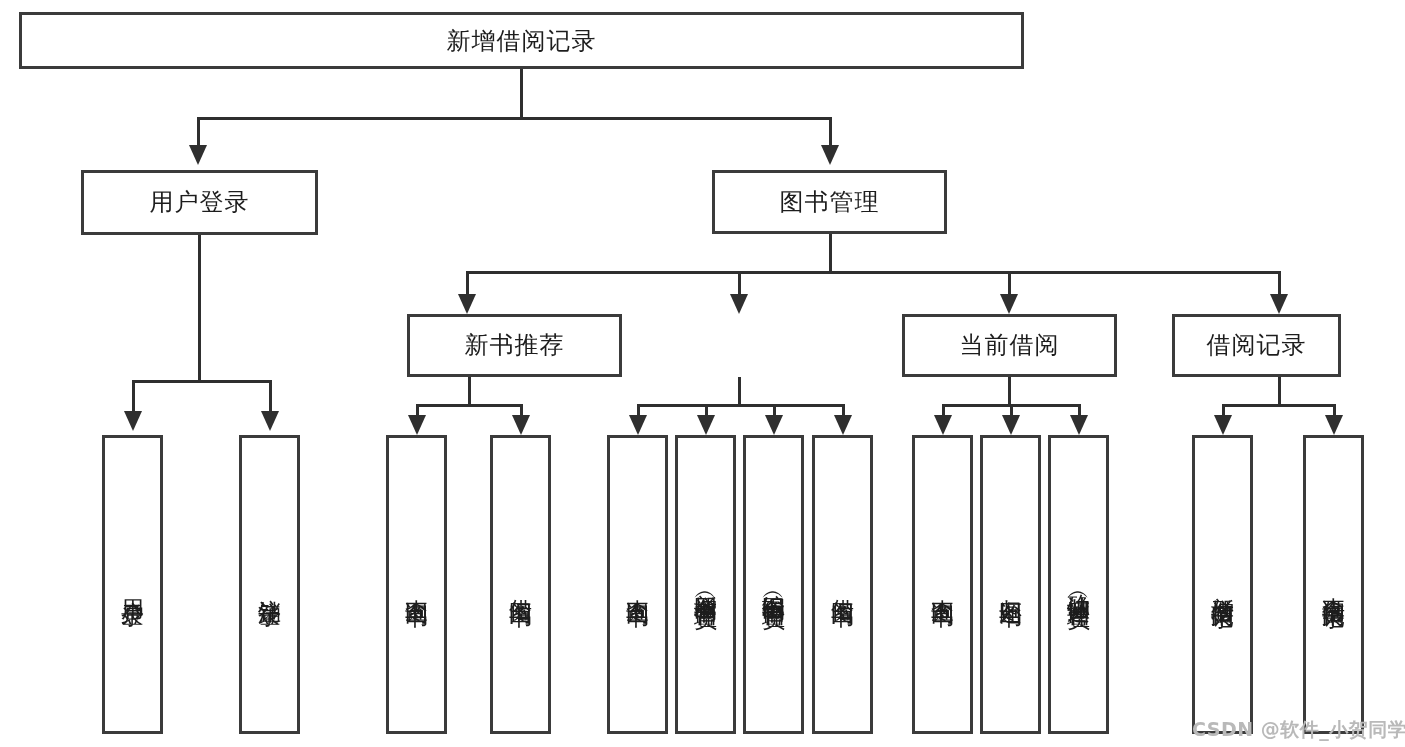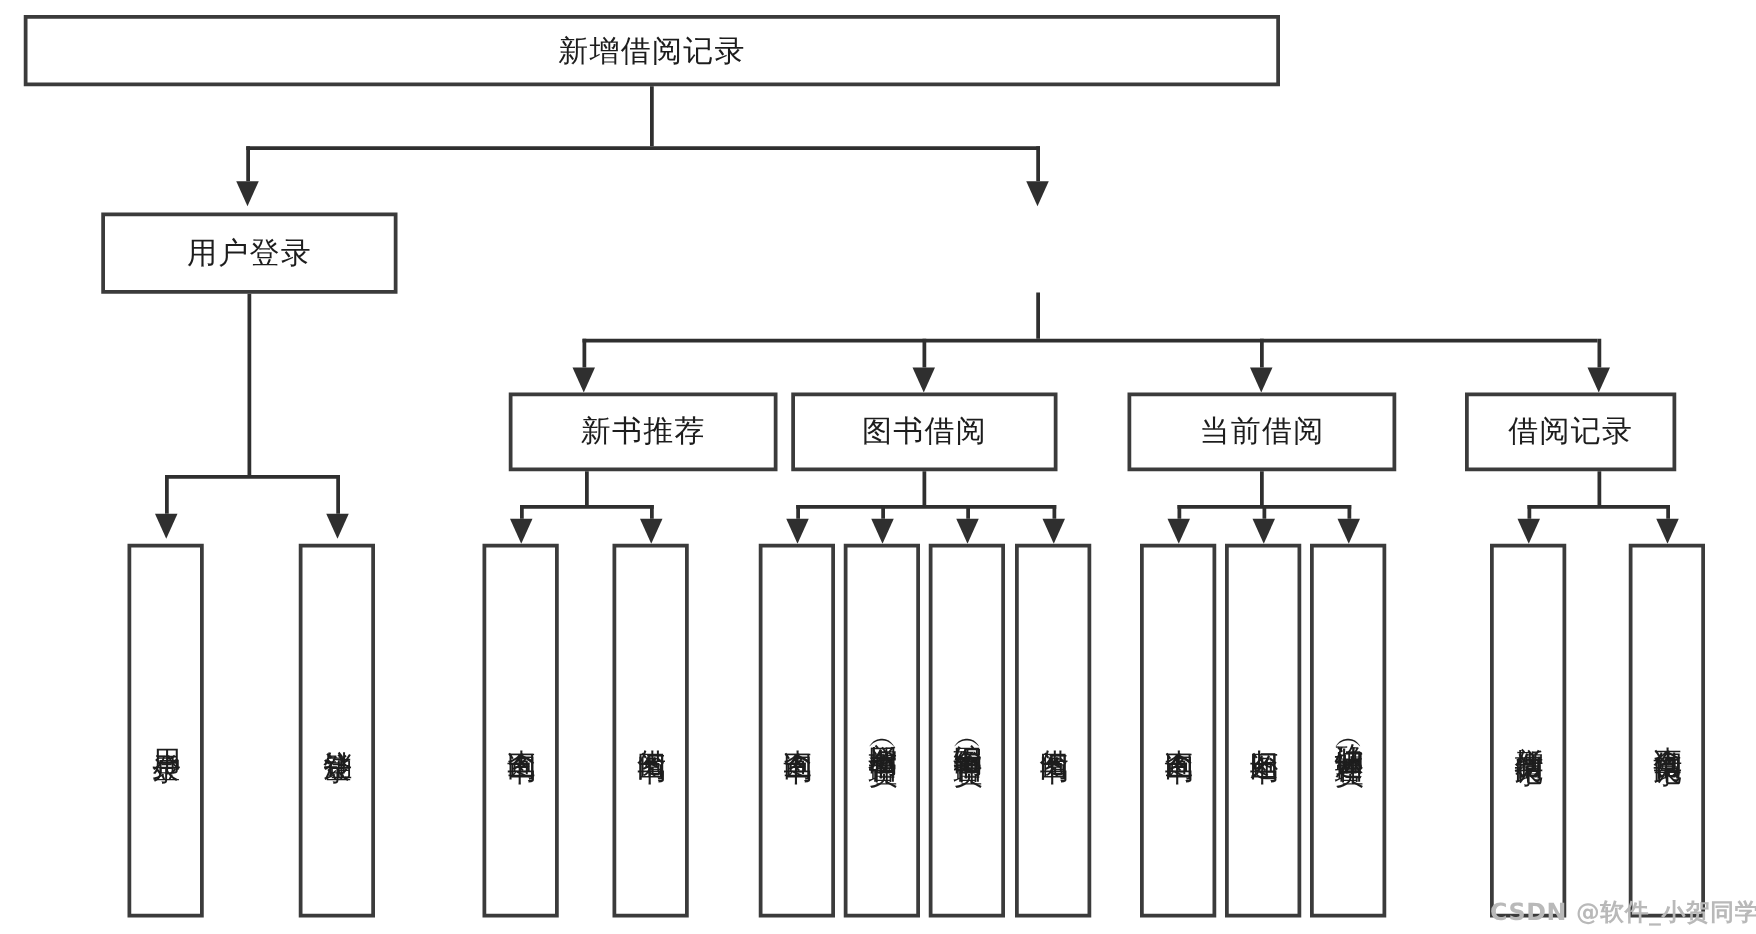--- a/index.html
+++ b/index.html
@@ -85,20 +85,23 @@
   <div class="edge edge-v" style="left:197px; top:117px; height:28px;"></div>
   <div class="arrow" style="left:189px; top:145px;"></div>
 
   <div class="edge edge-v" style="left:829px; top:117px; height:28px;"></div>
   <div class="arrow" style="left:821px; top:145px;"></div>
 
   <div class="node node-h" style="left:81px; top:170px; width:237px; height:65px;">
     <span>用户登录</span>
   </div>
 
+  <div class="node node-h" style="left:712px; top:170px; width:235px; height:64px;">
+    <span>图书管理</span>
+  </div>
 
   <div class="edge edge-v" style="left:198px; top:235px; height:145px;"></div>
   <div class="edge edge-h" style="left:132px; top:380px; width:138px; height:3px;"></div>
   <div class="edge edge-v" style="left:132px; top:380px; height:31px;"></div>
   <div class="arrow" style="left:124px; top:411px;"></div>
   <div class="edge edge-v" style="left:269px; top:380px; height:31px;"></div>
   <div class="arrow" style="left:261px; top:411px;"></div>
 
   <div class="edge edge-v" style="left:829px; top:234px; height:37px;"></div>
   <div class="edge edge-h" style="left:466px; top:271px; width:812px; height:3px;"></div>
@@ -107,23 +110,20 @@
   <div class="edge edge-v" style="left:738px; top:271px; height:23px;"></div>
   <div class="arrow" style="left:730px; top:294px;"></div>
   <div class="edge edge-v" style="left:1008px; top:271px; height:23px;"></div>
   <div class="arrow" style="left:1000px; top:294px;"></div>
   <div class="edge edge-v" style="left:1278px; top:271px; height:23px;"></div>
   <div class="arrow" style="left:1270px; top:294px;"></div>
 
   <div class="node node-h" style="left:362px; top:314px; width:215px; height:63px;margin-left:45px;">
     <span>新书推荐</span>
   </div>
-  <div class="node node-h" style="left:633px; top:314px; width:213px; height:63px;">
-    <span>图书借阅</span>
-  </div>
   <div class="node node-h" style="left:902px; top:314px; width:215px; height:63px;">
     <span>当前借阅</span>
   </div>
   <div class="node node-h" style="left:1172px; top:314px; width:169px; height:63px;">
     <span>借阅记录</span>
   </div>
 
   <div class="edge edge-v" style="left:468px; top:377px; height:27px;"></div>
   <div class="edge edge-h" style="left:416px; top:404px; width:107px; height:3px;"></div>
   <div class="edge edge-v" style="left:416px; top:404px; height:11px;"></div>

